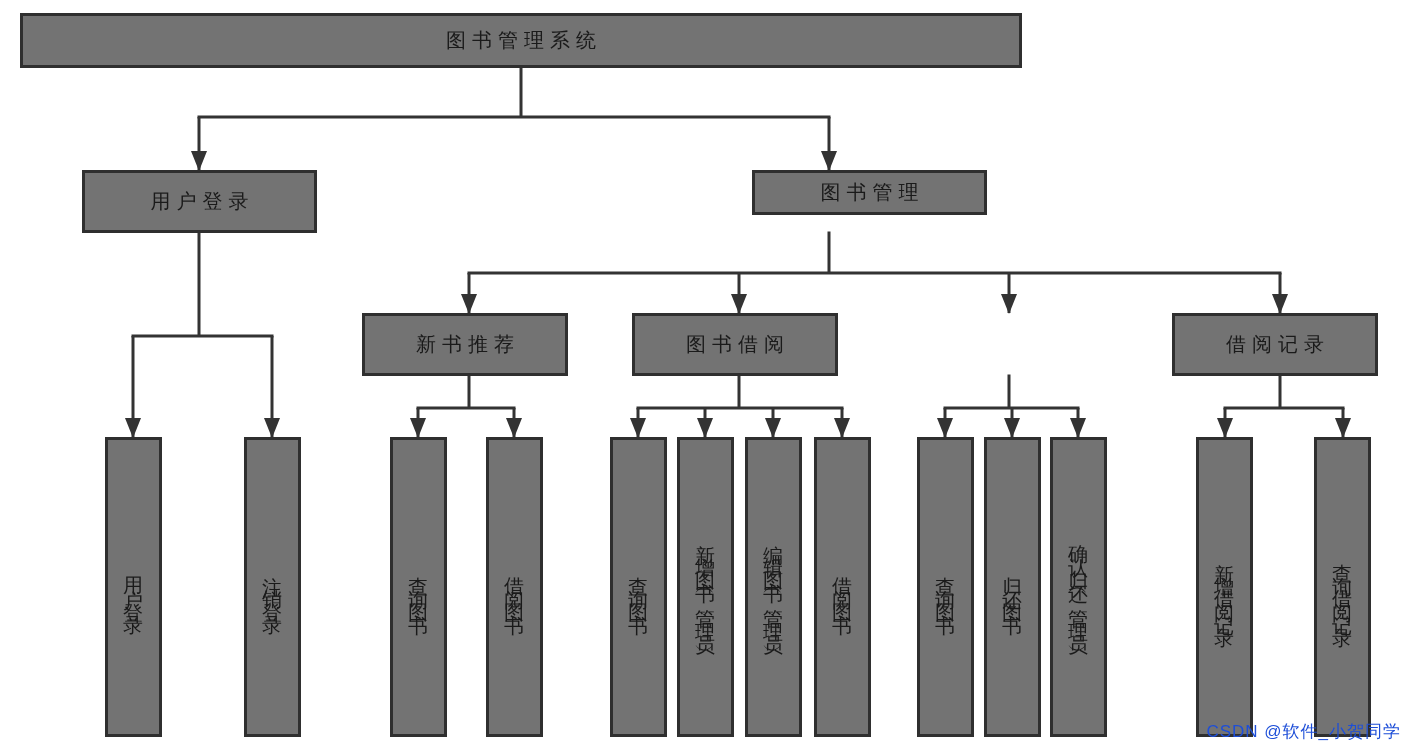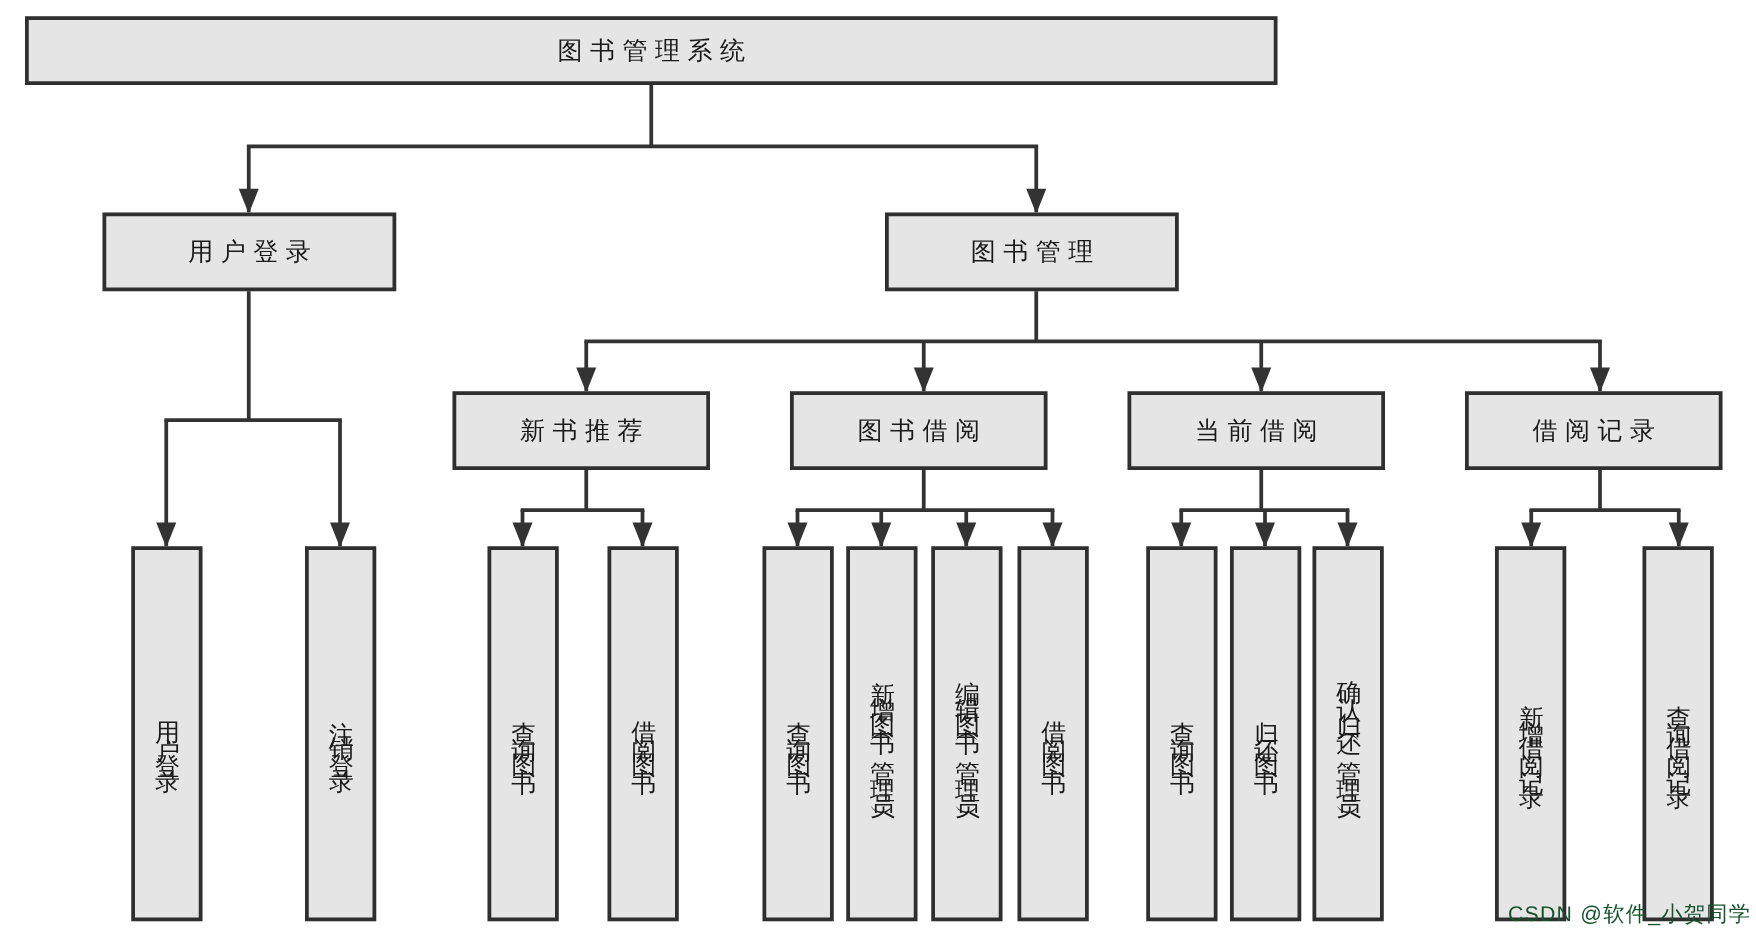--- a/index.html
+++ b/index.html
@@ -14,36 +14,36 @@
   svg.connectors {
     position: absolute;
     left: 0; top: 0;
     width: 1405px; height: 747px;
     z-index: 1;
   }
   .box {
     position: absolute;
     box-sizing: border-box;
     border: 3px solid #2f2f2f;
-    background: #e5e5e5;
+    background: #737373;
     display: flex;
     align-items: center;
     justify-content: center;
     color: #1a1a1a;
     z-index: 2;
   }
   .h-box {
     font-size: 20px;
     letter-spacing: 6px;
     text-indent: 6px;
     white-space: nowrap;
   }
   .root-box   { left: 20px;   top: 13px;  width: 1002px; height: 55px; }
   .l1-a       { left: 82px;   top: 170px; width: 235px;  height: 63px; }
-  .l1-b       { left: 708px;  top: 170px; width: 235px;  height: 63px; }
+  .l1-b       { left: 752px;  top: 170px; width: 235px;  height: 45px; }
   .l2         { top: 313px; width: 206px; height: 63px; }
   .l2-a { left: 362px; }
   .l2-b { left: 632px; }
   .l2-c { left: 902px; }
   .l2-d { left: 1172px; text-align: right; }
   .v-box { top: 437px; width: 57px; height: 300px; }
   .v-box .vtext {
     writing-mode: vertical-rl;
     text-orientation: mixed;
     font-size: 20px;
@@ -63,21 +63,21 @@
   .leaf-d2 { left: 984px; }
   .leaf-d3 { left: 1050px; }
   .leaf-e1 { left: 1196px; }
   .leaf-e2 { left: 1314px; }
   .watermark {
     position: absolute;
     right: 4px;
     bottom: 4px;
     font-size: 17px;
     letter-spacing: 1px;
-    color: #14532d;
+    color: #1d4ed8;
     z-index: 5;
     white-space: nowrap;
   }
 </style>
 </head>
 <body>
 
 <div class="stage">
 
   <svg class="connectors" viewBox="0 0 1405 747" xmlns="http://www.w3.org/2000/svg">
@@ -126,21 +126,20 @@
     </g>
   </svg>
 
   <div class="box h-box root-box">图书管理系统</div>
 
   <div class="box h-box l1-a">用户登录</div>
   <div class="box h-box l1-b">图书管理</div>
 
   <div class="box h-box l2 l2-a">新书推荐</div>
   <div class="box h-box l2 l2-b">图书借阅</div>
-  <div class="box h-box l2 l2-c">当前借阅</div>
   <div class="box h-box l2 l2-d">借阅记录</div>
 
   <div class="box v-box leaf-a1">
     <span class="vtext">用户登录</span>
   </div>
   <div class="box v-box leaf-a2">
     <span class="vtext">注销登录</span>
   </div>
 
   <div class="box v-box leaf-b1">

